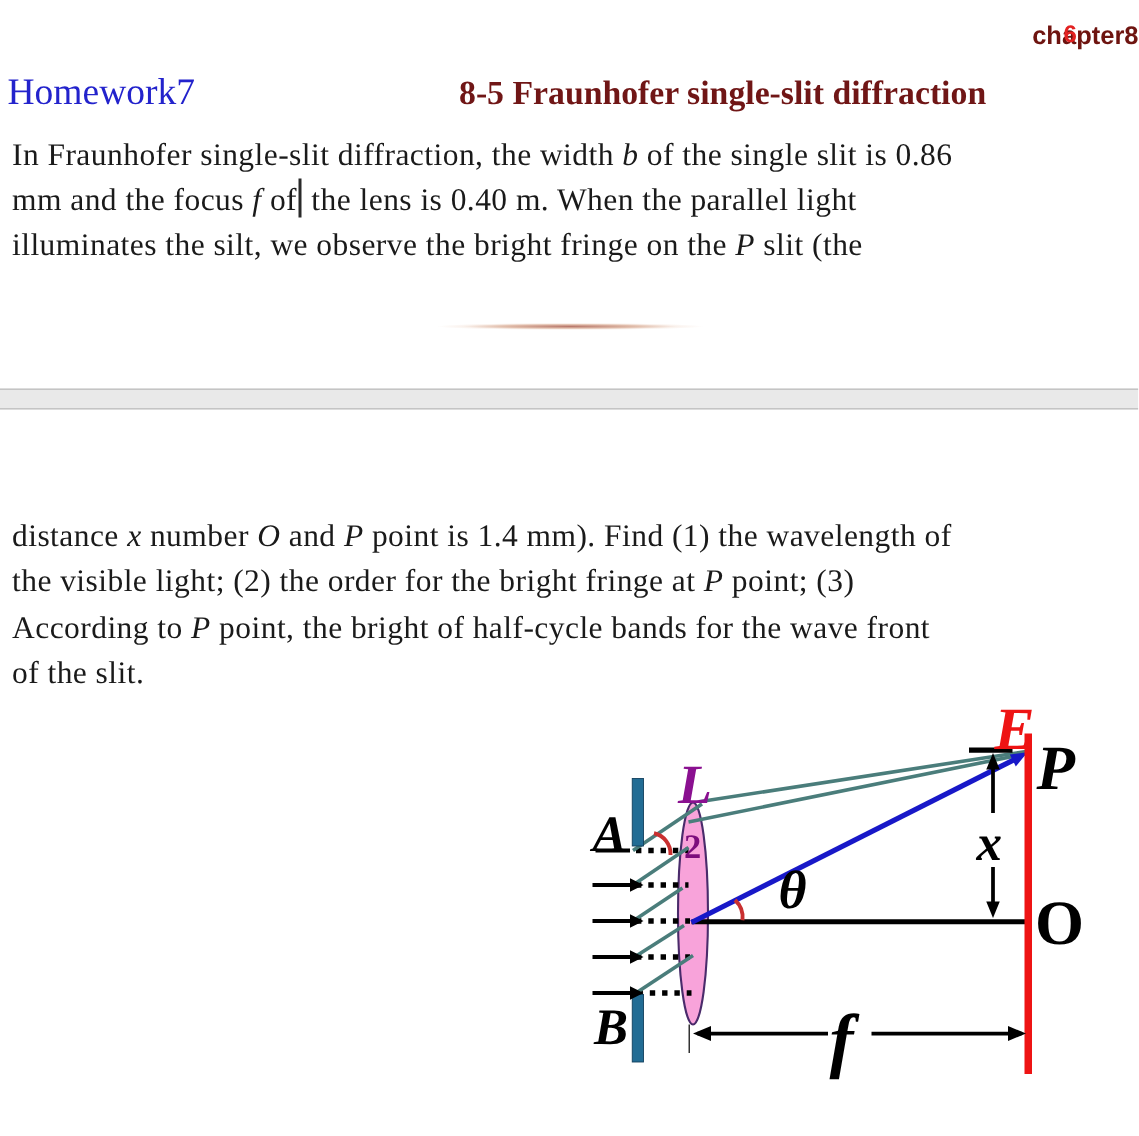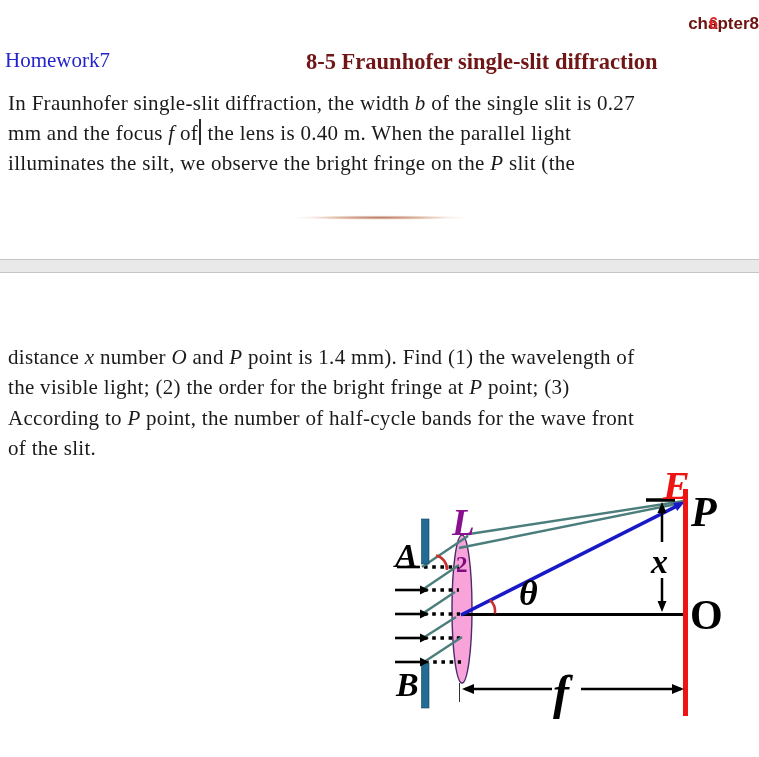--- a/index.html
+++ b/index.html
@@ -13,21 +13,21 @@
     left:0; right:0; top:14px; text-align:right;
     font-family:"Liberation Sans", sans-serif; font-weight:bold;
     font-size:17px; color:#6E1410;
   }
   .page-number {
     left:709px; top:15px;
     font-family:"Liberation Sans", sans-serif; font-weight:bold;
     font-size:16px; color:#E32222;
   }
   .homework {
-    left:5px; top:48px; font-size:21px; color:#2323CC;
+    left:5px; top:48px; font-size:25px; color:#2323CC;
   }
   .slide-title {
     left:306px; top:49px; font-size:22.5px; font-weight:bold; color:#701616;
     text-decoration-thickness:2px; text-underline-offset:3px;
   }
 
   .para { left:8px; width:748px; font-size:21px; line-height:30px; letter-spacing:0.3px; }
   #para1 { top:88px; }
   #para2 { top:342px; line-height:30.3px; }
   .para .line { white-space:nowrap; }
@@ -63,33 +63,33 @@
 
   <div class="abs chapter-heading">chapter8</div>
 
   <div class="abs page-number">6</div>
 
   <div class="abs homework">Homework7</div>
 
   <div class="abs slide-title">8-5 Fraunhofer single-slit diffraction</div>
 
   <div id="para1" class="abs para">
-    <div class="line"><span>In Fraunhofer single-slit diffraction, the width </span><span style="font-style: italic;">b</span><span> of the single slit is 0.27</span></div>
+    <div class="line"><span>In Fraunhofer single-slit diffraction, the width </span><span style="font-style: italic;">b</span><span> of the single slit is 0.86</span></div>
     <div class="line"><span>mm and the focus </span><span style="font-style: italic;">f</span><span> of</span><span class="caret"></span><span> the lens is 0.40 m. When the parallel light</span></div>
     <div class="line"><span>illuminates the silt, we observe the bright fringe on the </span><span style="font-style: italic;">P</span><span> slit (the</span></div>
   </div>
 
   <div class="abs decor-divider"></div>
 
   <div class="abs section-bar"></div>
 
   <div id="para2" class="abs para">
     <div class="line"><span>distance </span><span style="font-style: italic;">x</span><span> number </span><span style="font-style: italic;">O</span><span> and </span><span style="font-style: italic;">P</span><span> point is 1.4 mm). Find (1) the wavelength of</span></div>
     <div class="line"><span>the visible light; (2) the order for the bright fringe at </span><span style="font-style: italic;">P</span><span> point; (3)</span></div>
-    <div class="line"><span>According to </span><span style="font-style: italic;">P</span><span> point, the number of half-cycle bands for the wave front</span></div>
+    <div class="line"><span>According to </span><span style="font-style: italic;">P</span><span> point, the bright of half-cycle bands for the wave front</span></div>
     <div class="line"><span>of the slit.</span></div>
   </div>
 
   <svg id="diagram" class="abs" width="379" height="297" viewBox="380 460 379 297">
 
     <ellipse cx="462" cy="609" rx="10" ry="74" fill="#F8A3DA" stroke="#4A2B6B" stroke-width="1.4"></ellipse>
     <line x1="459.5" y1="683" x2="459.5" y2="702" stroke="#333" stroke-width="1"></line>
 
     <g stroke="#000" stroke-width="3.6" stroke-dasharray="3.6 4.6">
       <line x1="424" y1="567" x2="459" y2="567"></line>

